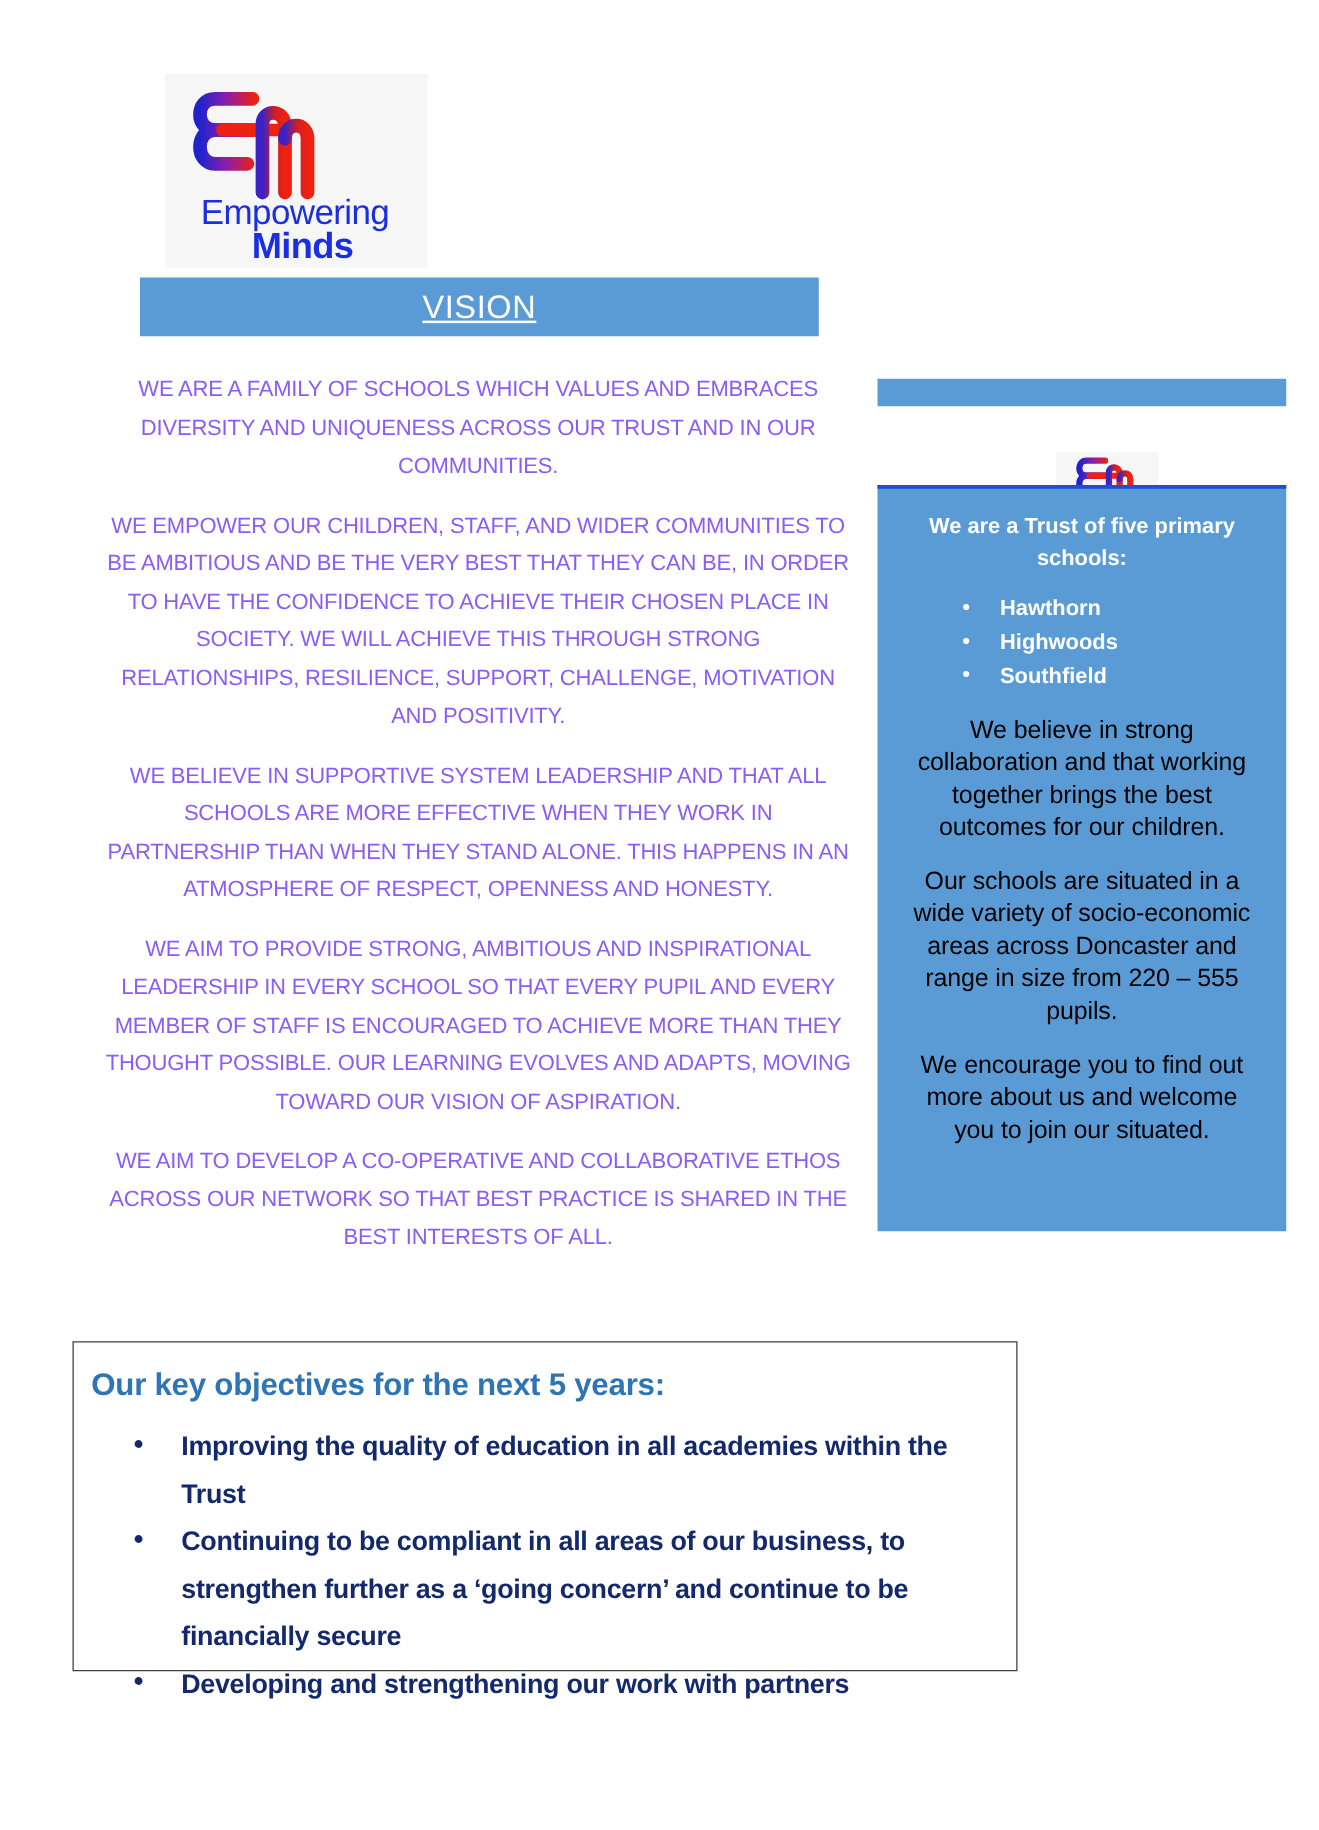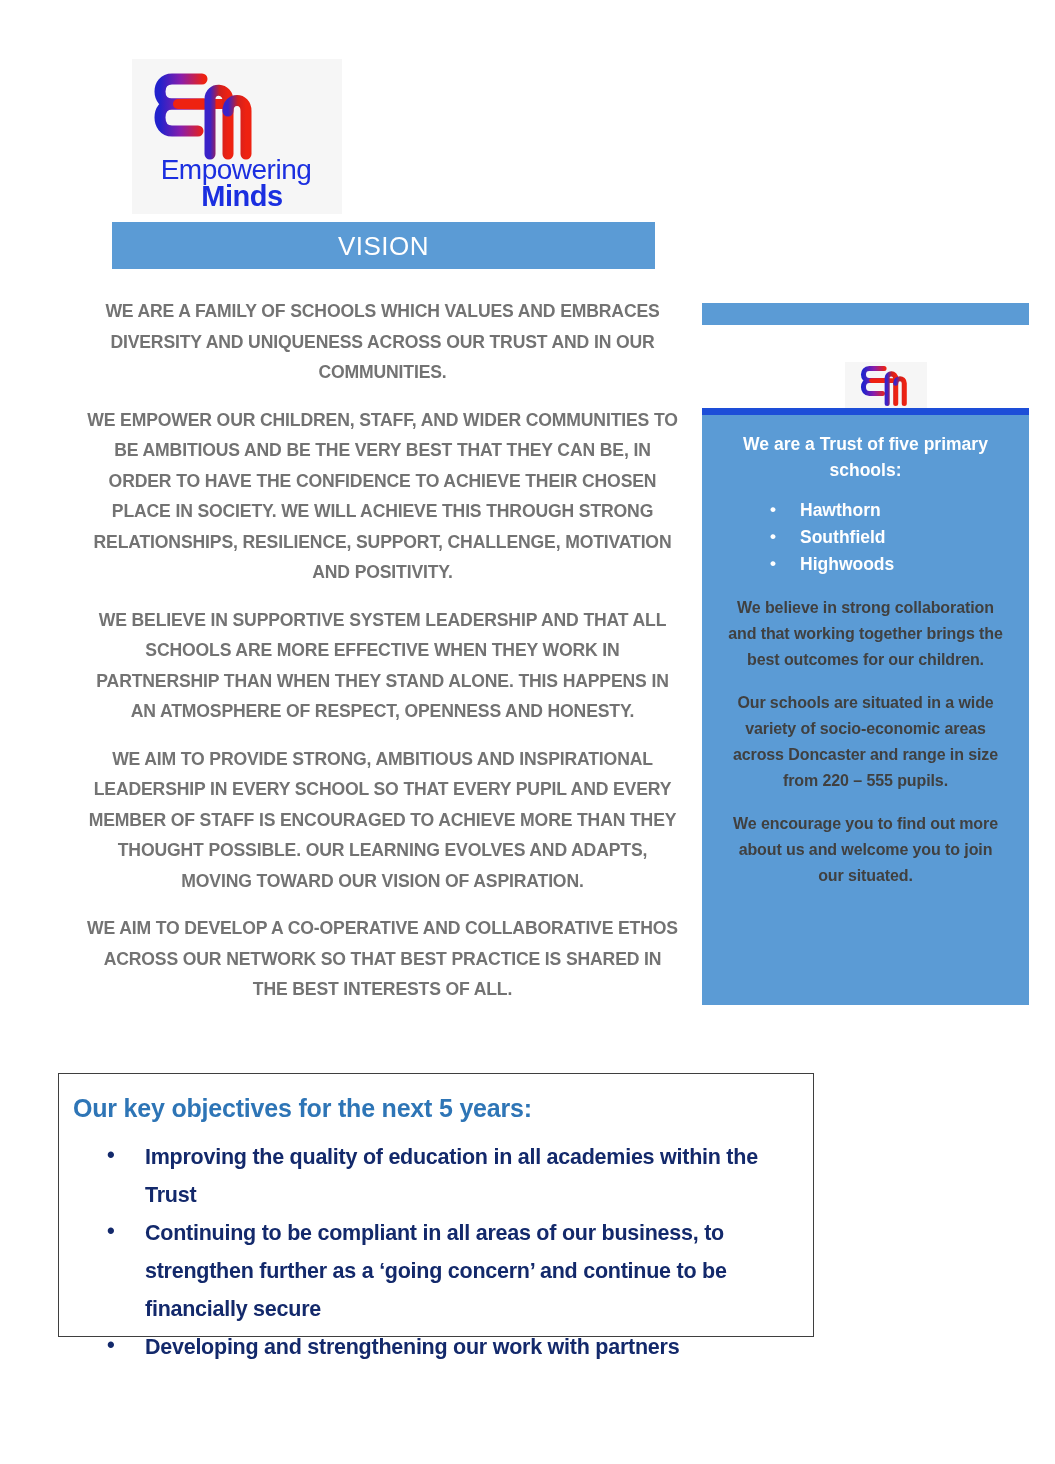--- a/index.html
+++ b/index.html
@@ -39,34 +39,35 @@
     position: absolute;
     left: 0; right: 0;
     top: 50%;
     transform: translateY(-50%);
     text-align: center;
     color: #ffffff;
     font-size: 26px;
     font-weight: 400;
     letter-spacing: 0.5px;
     font-family: "Liberation Sans", sans-serif;
+    text-decoration: underline;
   }
 
   
   #vision-text {
     position: absolute;
     left: 84px;
     top: 296px;
     width: 597px;
   }
   .vision-para {
     margin: 0 0 17px 0;
     text-align: center;
-    color: #737373;
-    font-weight: bold;
+    color: #8b5cf6;
+    font-weight: normal;
     font-size: 17.6px;
     line-height: 30.5px;
     font-family: "Liberation Sans", sans-serif;
     letter-spacing: -0.15px;
   }
   .vision-para:last-child { margin-bottom: 0; }
 
   
   #right-topbar {
     position: absolute;
@@ -87,25 +88,25 @@
   }
   #right-logo-svg {
     display: block;
     width: 82px;
     height: 68px;
     margin-top: -2px;
   }
   #right-panel {
     position: absolute;
     left: 702px;
-    top: 408px;
+    top: 388px;
     width: 327px;
     height: 597px;
     background: #5b9bd5;
-    border-top: 7px solid #1d4ed8;
+    border-top: 3px solid #1d4ed8;
     box-sizing: border-box;
   }
   #right-panel-inner {
     padding: 16px 22px 0 22px;
   }
   .panel-heading {
     margin: 0;
     text-align: center;
     color: #ffffff;
     font-weight: bold;
@@ -130,23 +131,23 @@
   #school-list li::before {
     content: "\2022";
     position: absolute;
     left: 0;
     top: -1px;
     font-size: 17px;
   }
   .panel-para {
     margin: 17px 0 0 0;
     text-align: center;
-    color: #404040;
-    font-weight: bold;
-    font-size: 16px;
+    color: #000000;
+    font-weight: normal;
+    font-size: 20px;
     line-height: 26px;
     font-family: "Liberation Sans", sans-serif;
     letter-spacing: -0.1px;
   }
   #panel-para-block { margin-top: 14px; }
 
   
   #objectives-box {
     position: absolute;
     left: 58px;
@@ -256,22 +257,22 @@
     <text x="105" y="146" text-anchor="middle" fill="#1b2fe0" font-family="'Liberation Sans', sans-serif" font-size="34" font-weight="500">Empowering</text>
   </svg>
 </div>
 
 <div id="right-panel">
   <div id="right-panel-inner">
     <p class="panel-heading">We are a Trust of five primary schools:</p>
 
     <ul id="school-list">
       <li>Hawthorn</li>
+      <li>Highwoods</li>
       <li>Southfield</li>
-      <li>Highwoods</li>
     </ul>
 
     <div id="panel-para-block">
       <p class="panel-para">We believe in strong collaboration and that working together brings the best outcomes for our children.</p>
       <p class="panel-para">Our schools are situated in a wide variety of socio-economic areas across Doncaster and range in size from 220 – 555 pupils.</p>
       <p class="panel-para">We encourage you to find out more about us and welcome you to join our situated.</p>
     </div>
   </div>
 </div>
 

